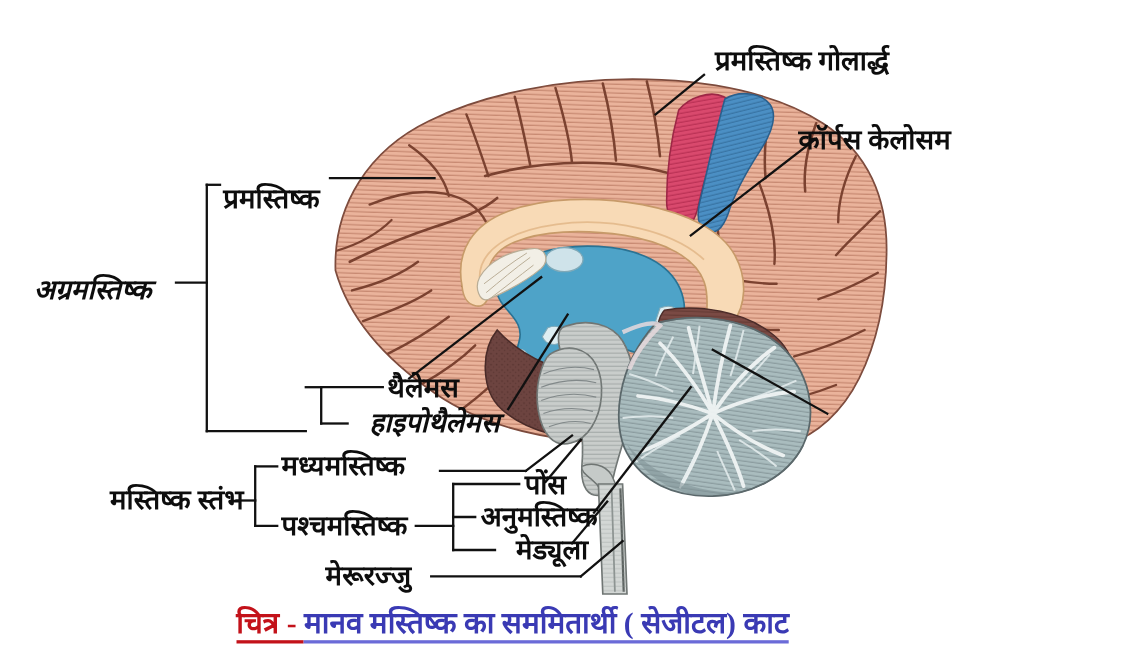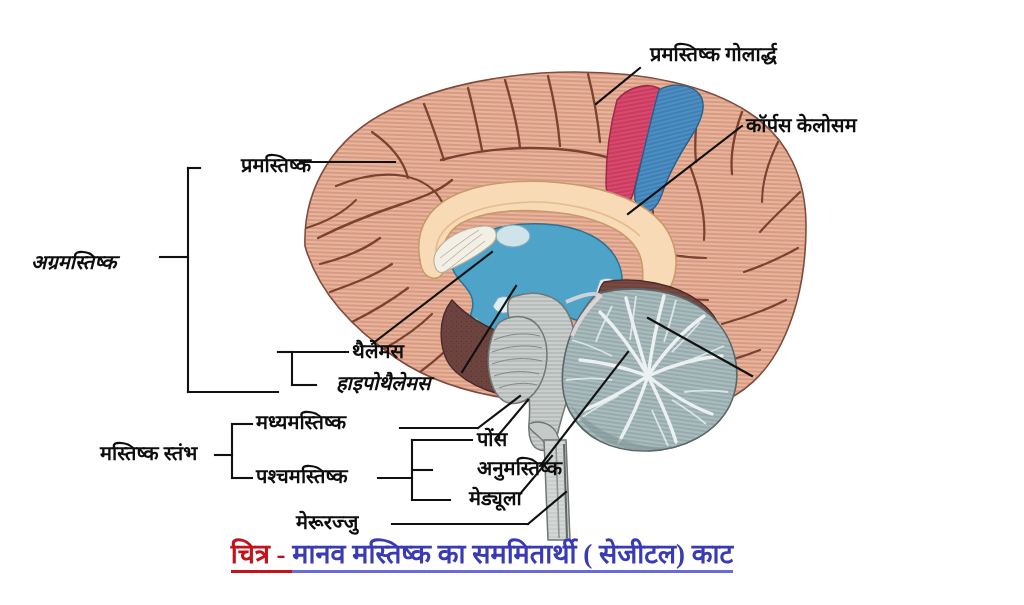--- a/index.html
+++ b/index.html
@@ -16,28 +16,28 @@
   
   .lbl{
     position:absolute;
     font-family:"Liberation Serif","DejaVu Serif",serif;
     font-weight:700;
     color:#0d0d0d;
     white-space:nowrap;
     line-height:1;
     letter-spacing:.1px;
   }
-  .s19{font-size:20px;}
+  .s19{font-size:25px;}
 
   
   #caption{
-    position:absolute;left:0;top:540px;width:932px;
+    position:absolute;left:0;top:552px;width:932px;
     text-align:center;white-space:nowrap;
     font-family:"Liberation Serif","DejaVu Serif",serif;
-    font-weight:700;font-size:27px;line-height:1.1;margin-left:16px;
+    font-weight:700;font-size:27px;line-height:1.1;
   }
   #caption .cap-red{color:#c3121a;border-bottom:3px solid #c3121a;padding-bottom:1px;}
   #caption .cap-blue{color:#3a3ab4;border-bottom:3px solid #6b6bd8;padding-bottom:1px;}
 </style>
 </head>
 <body>
 
 <div id="stage">
 
   <svg id="art" viewBox="0 0 1024 605">
@@ -394,42 +394,42 @@
       <path d="M640 68 L596 104"></path>
 
       <path d="M742 126 L628 214"></path>
 
       <path d="M752 376 L648 318"></path>
     </g>
   </svg>
 
   <div class="lbl s19" style="left:31px;top:252px;font-style:italic;">अग्रमस्तिष्क</div>
 
-  <div class="lbl s19" style="left:203px;top:155px;margin-left:38px;">प्रमस्तिष्क</div>
+  <div class="lbl s19" style="left:203px;top:169px;">प्रमस्तिष्क</div>
 
   <div class="lbl s19" style="left:352px;top:341px;text-align:right;">थैलेमस</div>
 
   <div class="lbl s19" style="left:336px;top:373px;font-style:italic;">हाइपोथैलेमस</div>
 
   <div class="lbl s19" style="left:100px;top:443px;">मस्तिष्क स्तंभ</div>
 
   <div class="lbl s19" style="left:256px;top:412px;">मध्यमस्तिष्क</div>
 
   <div class="lbl s19" style="left:256px;top:466px;">पश्चमस्तिष्क</div>
 
   <div class="lbl s19" style="left:477px;top:429px;">पोंस</div>
 
-  <div class="lbl s19" style="left:437px;top:458px;margin-left:40px;">अनुमस्तिष्क</div>
+  <div class="lbl s19" style="left:437px;top:458px;">अनुमस्तिष्क</div>
 
   <div class="lbl s19" style="left:469px;top:488px;">मेड्यूला</div>
 
   <div class="lbl s19" style="left:296px;top:512px;">मेरूरज्जु</div>
 
   <div class="lbl s19" style="left:650px;top:44px;">प्रमस्तिष्क गोलार्द्ध</div>
 
-  <div class="lbl s19" style="left:746px;top:115px;">कॉर्पस केलोसम</div>
+  <div class="lbl s19" style="left:726px;top:115px;">कॉर्पस केलोसम</div>
 
 
   <div id="caption">
     <span class="cap-red">चित्र - </span><span class="cap-blue">मानव मस्तिष्क का सममितार्थी ( सेजीटल) काट</span>
   </div>
 
 </div>
 
 </body></html>

